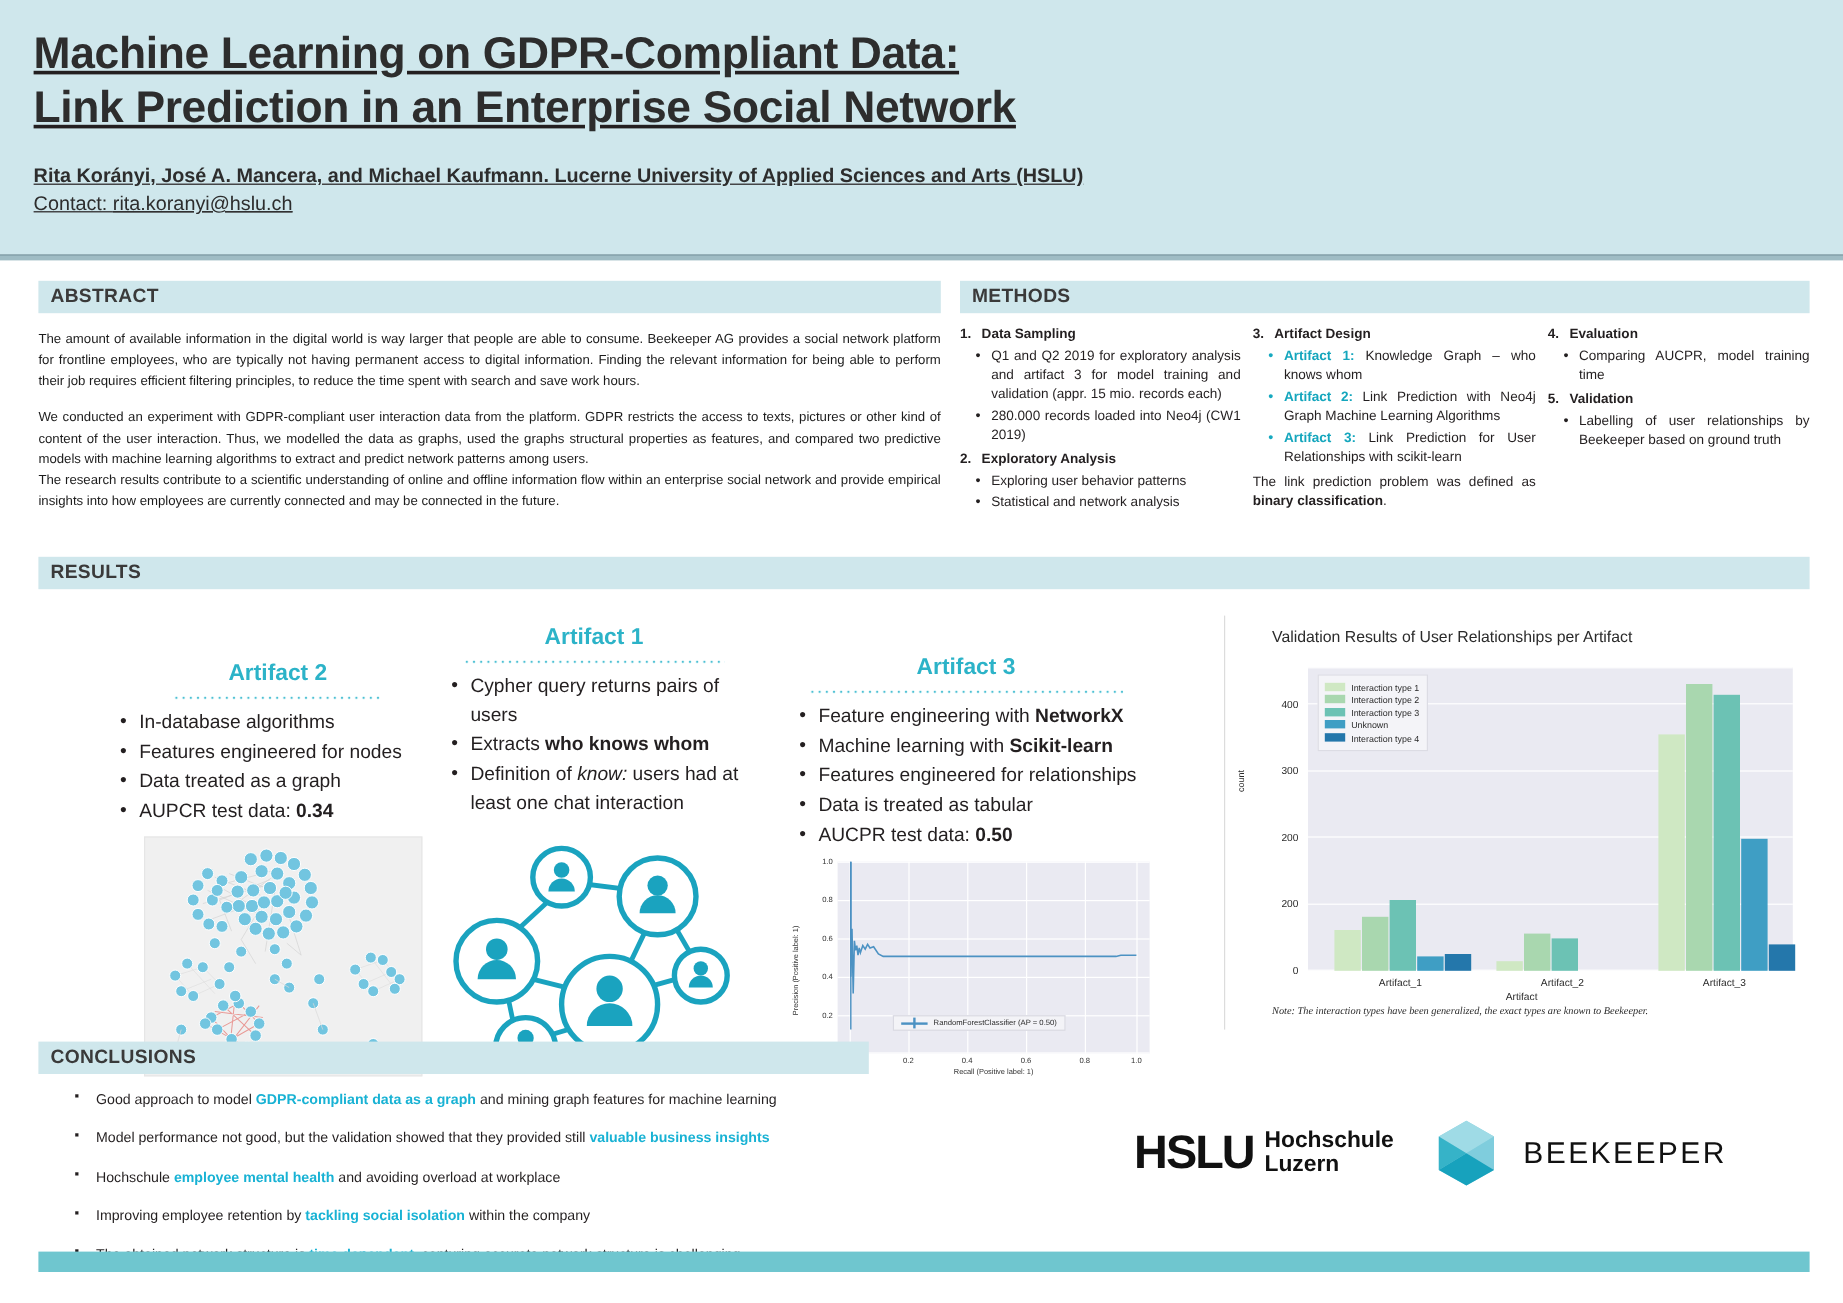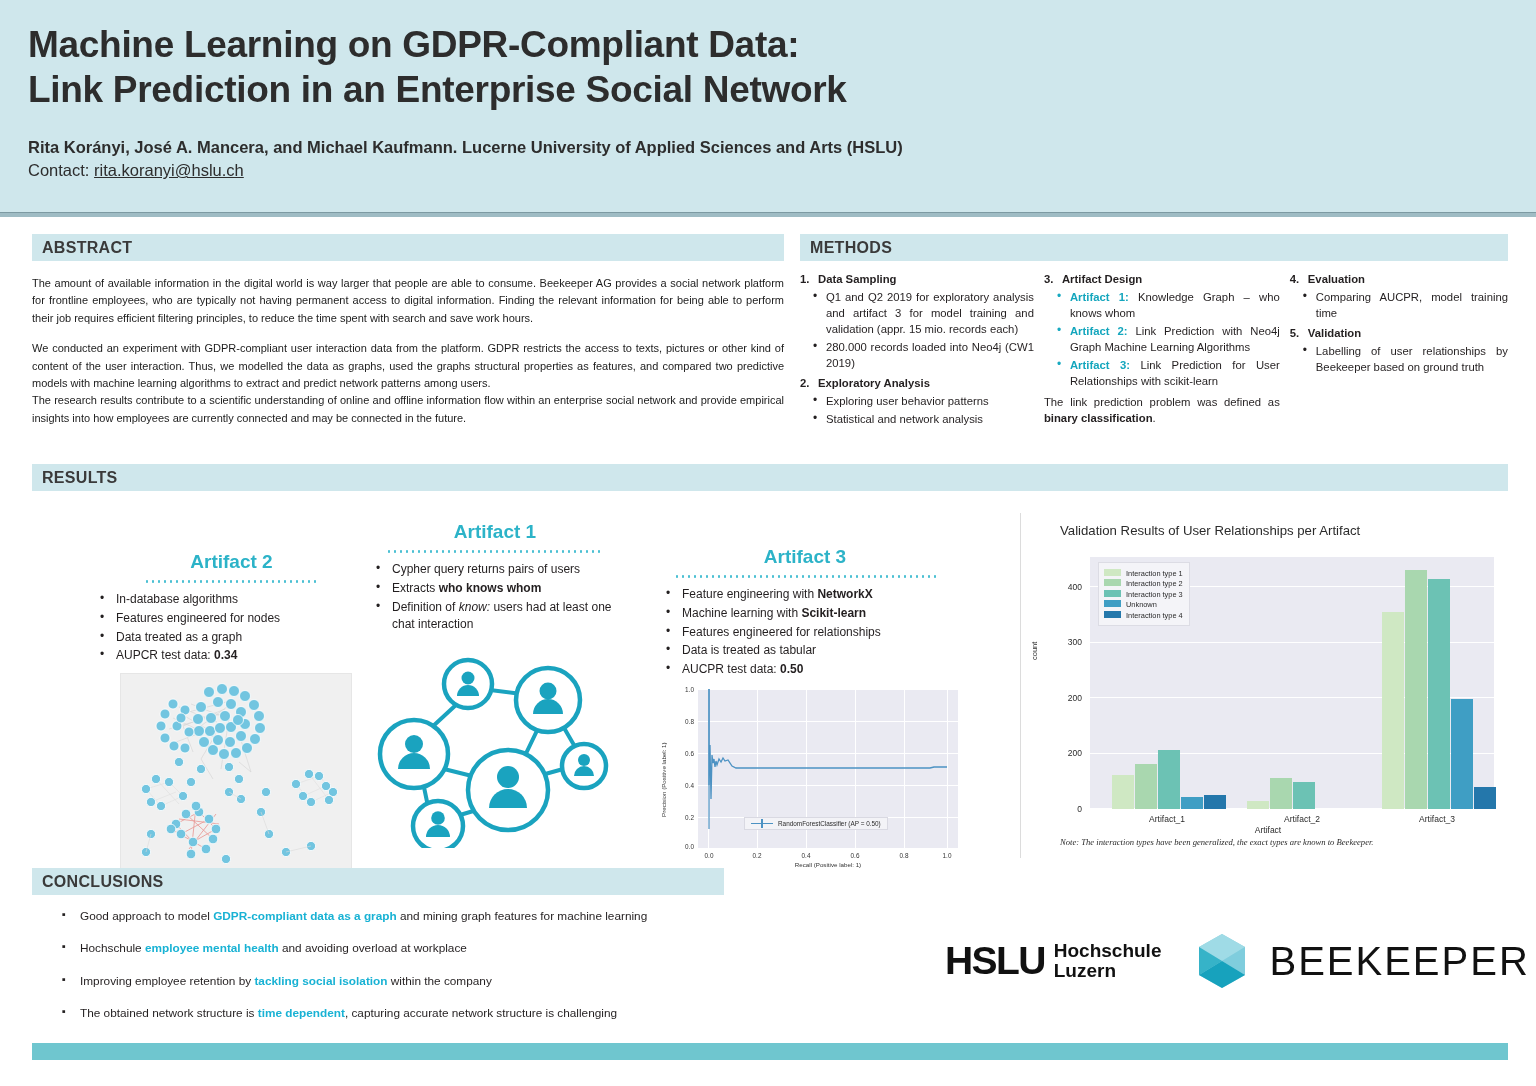--- a/index.html
+++ b/index.html
@@ -10,20 +10,21 @@
     color: #231f20;
     overflow: hidden;
   }
   .poster { position: relative; width: 1536px; height: 1086px; background:#fff; }
 
   
   .header {
     position: absolute; left:0; top:0; width:1536px; height:212px;
     background:#cfe7ec;
     padding: 22px 31px 0 28px;
+    text-decoration: underline;
   }
   .title {
     font-size: 37px; font-weight: 700; line-height: 1.22;
     color:#2d2d2d; letter-spacing: -0.3px;
   }
   .authors {
     margin-top: 26px;
     font-size: 16.5px; font-weight: 700; color:#2d2d2d;
   }
   .contact {
@@ -76,21 +77,21 @@
   .results-body { position:relative; height:382px; }
 
   .art-title {
     color:#2cb3c8; font-size:19px; font-weight:700; text-align:center;
   }
   .dots {
     height:3px; margin:7px auto 8px auto;
     background-image: radial-gradient(circle, #4cc0d3 1.1px, transparent 1.2px);
     background-size: 6px 3px; background-repeat: repeat-x;
   }
-  ul.art-list { list-style:none; font-size:12px; line-height:1.48; }
+  ul.art-list { list-style:none; font-size:16px; line-height:1.48; }
   ul.art-list > li {
     position:relative; padding-left:22px; margin-top:1px;
   }
   ul.art-list > li::before {
     content:"•"; position:absolute; left:6px; top:-1px;
   }
 
   
   .a2 { position:absolute; left:62px; top:60px; width:275px; }
   .a2 .art-title { }
@@ -191,21 +192,21 @@
   .hl { color:#18b2d4; font-weight:600; }
 
   
   .logos { position:absolute; left:945px; top:930px; width:560px; height:62px;
       display:flex; align-items:center; gap:30px; }
   .hslu { display:flex; align-items:center; gap:9px; }
   .hslu-mark { font-size:39px; font-weight:700; letter-spacing:-1.6px;
       color:#111; font-family:"Liberation Sans", sans-serif; }
   .hslu-sub { font-size:19px; font-weight:700; line-height:1.06; color:#111; }
   .bk { display:flex; align-items:center; gap:16px; }
-  .bk-word { font-size:40px; font-weight:400; letter-spacing:2.0px; color:#111; }
+  .bk-word { font-size:25px; font-weight:400; letter-spacing:2.0px; color:#111; }
 
   
   .footer { position:absolute; left:32px; top:1043px; width:1476px; height:17px;
       background:#6fc6cf; }
 </style>
 </head>
 <body>
 
 <div class="poster">
 
@@ -574,20 +575,21 @@
         <div class="bc-note">Note: The interaction types have been generalized, the exact types are known to Beekeeper.</div>
       </div>
 
     </div>
   </div>
 
   <div class="concl">
     <div class="sec-bar">CONCLUSIONS</div>
     <ul class="concl-list">
       <li><span>Good approach to model </span><span class="hl">GDPR-compliant data as a graph</span><span> and mining graph features for machine learning</span></li>
+      <li><span>Model performance not good, but the validation showed that they provided still </span><span class="hl">valuable business insights</span><span></span></li>
       <li><span>Hochschule </span><span class="hl">employee mental health</span><span> and avoiding overload at workplace</span></li>
       <li><span>Improving employee retention by </span><span class="hl">tackling social isolation</span><span> within the company</span></li>
       <li><span>The obtained network structure is </span><span class="hl">time dependent</span><span>, capturing accurate network structure is challenging</span></li>
     </ul>
   </div>
 
   <div class="logos">
     <div class="hslu">
       <span class="hslu-mark">HSLU</span>
       <span class="hslu-sub">

